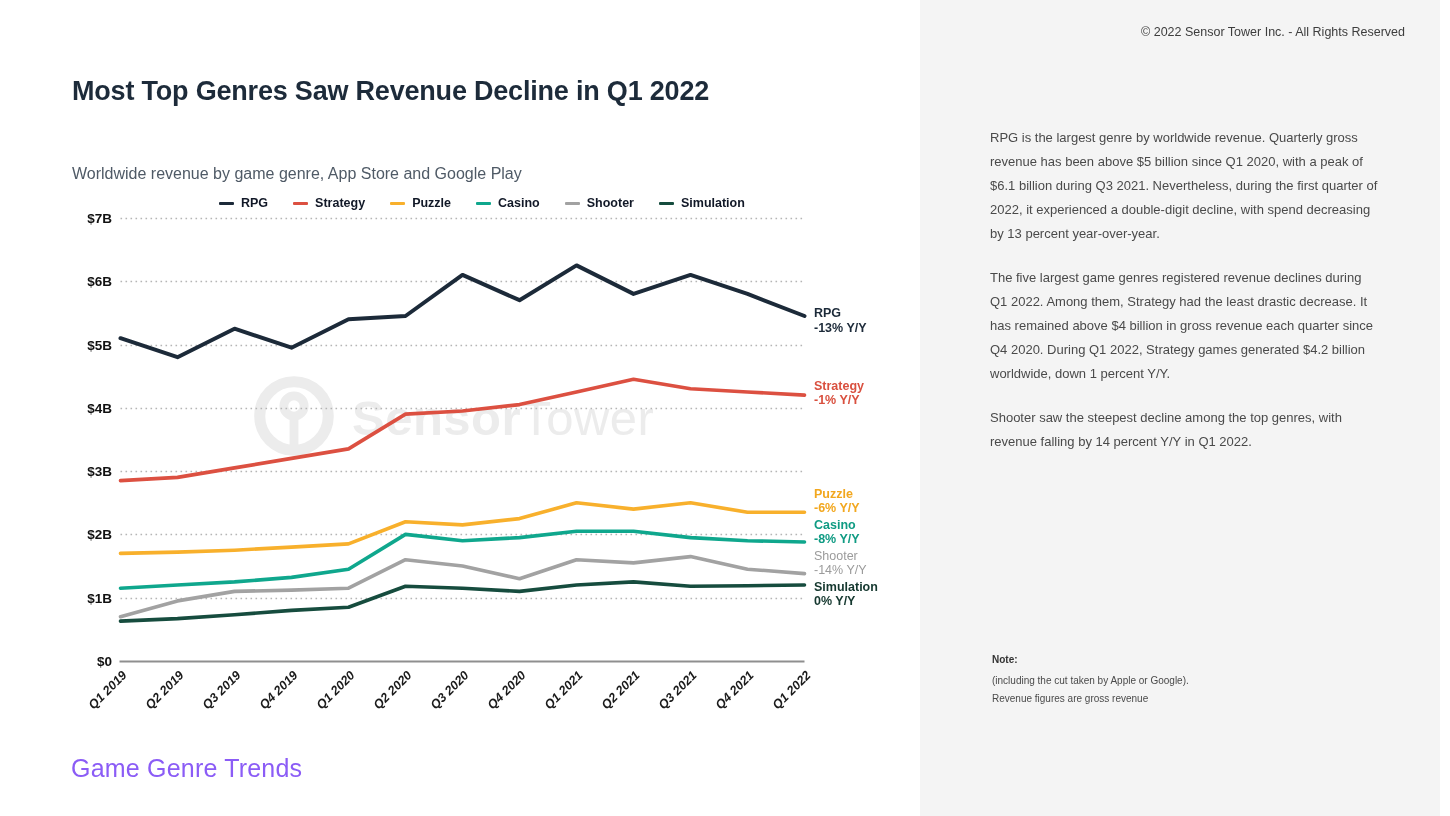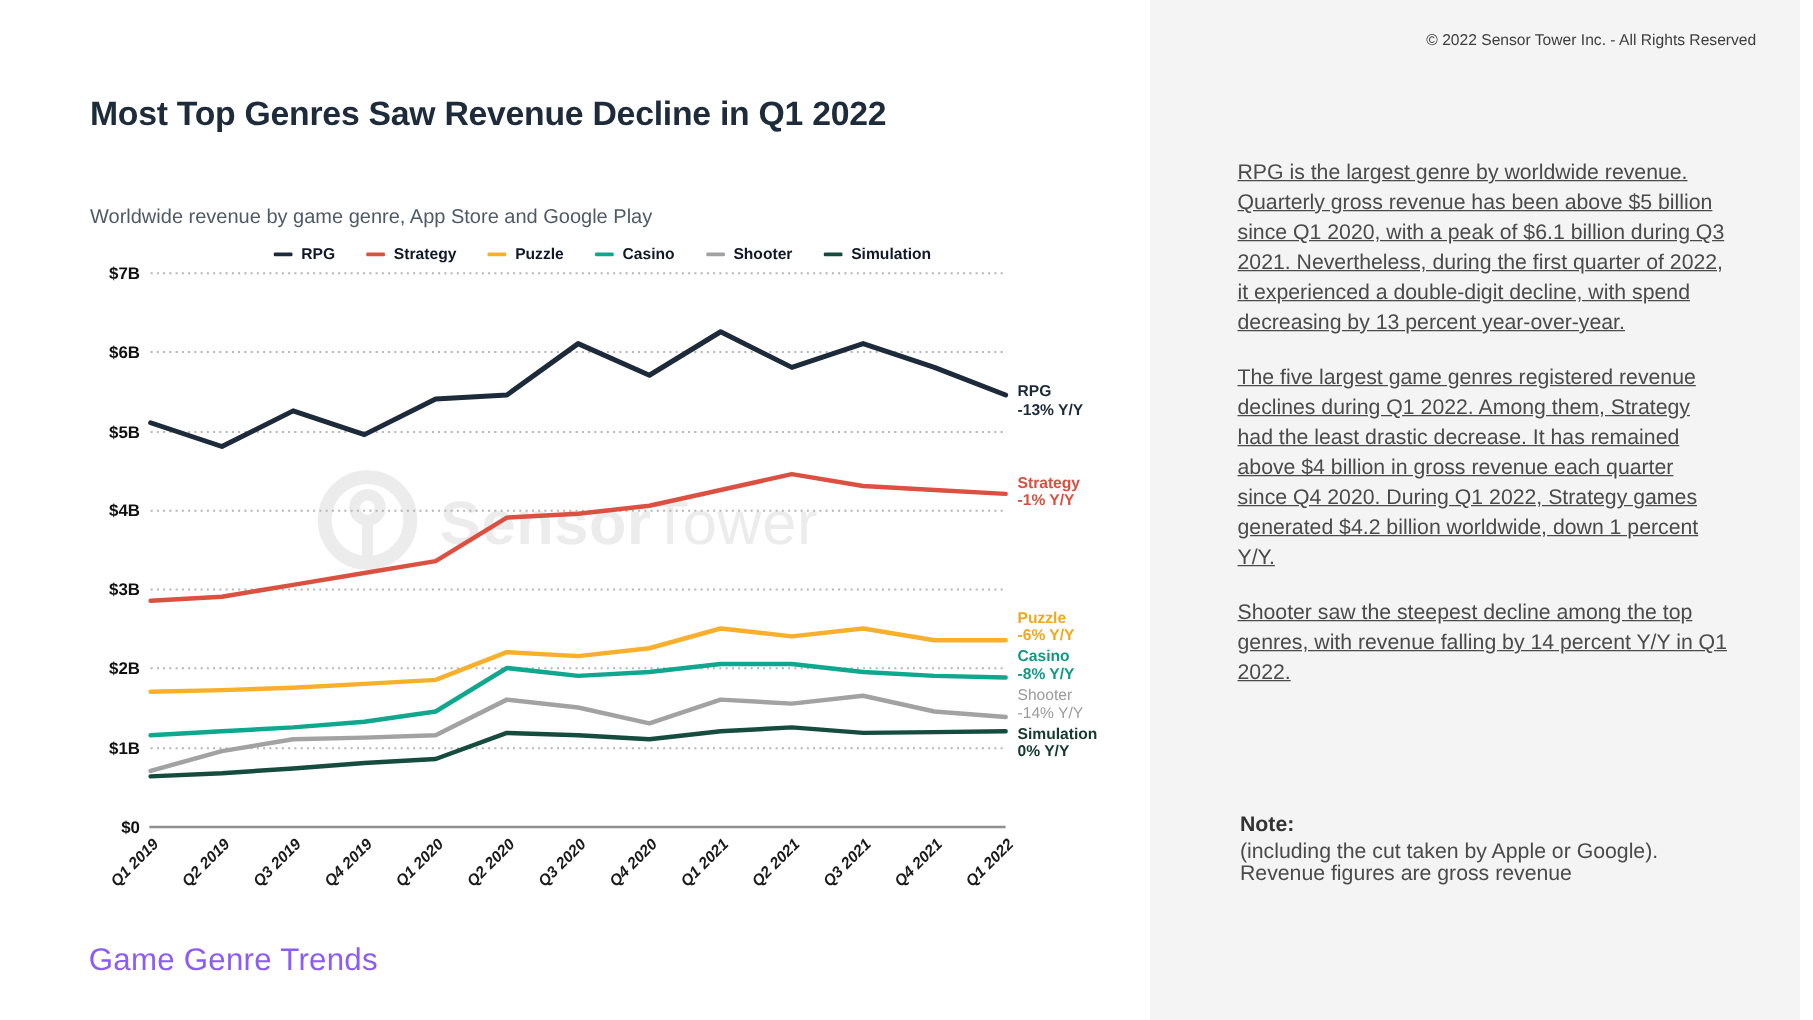--- a/index.html
+++ b/index.html
@@ -23,22 +23,22 @@
   .wm-light { font-weight:400; }
 
   .chart-svg { position:absolute; left:0; top:0; width:930px; height:816px; }
 
   .footer-label { position:absolute; left:71px; top:754px; font-size:25px; font-weight:400; color:#8b5cf6; letter-spacing:0.2px; }
 
   
   .right-panel { position:absolute; left:920px; top:0; width:520px; height:816px; background:#f4f4f4; }
   .copyright { position:absolute; top:25px; right:35px; font-size:12.5px; color:#3d3d3d; }
   .panel-body { position:absolute; left:70px; top:126px; width:392px; }
-  .panel-body p { font-size:17px; line-height:24px; color:#4a4a4a; margin-bottom:20px;text-decoration:underline; }
-  .note-block { position:absolute; left:72px; top:651px; width:392px; font-size:17px; line-height:18px; color:#4a4a4a; }
+  .panel-body p { font-size:13px; line-height:24px; color:#4a4a4a; margin-bottom:20px; }
+  .note-block { position:absolute; left:72px; top:651px; width:392px; font-size:10px; line-height:18px; color:#4a4a4a; }
   .note-title { font-weight:700; color:#333333; margin-bottom:3px; }
   .brand-logo { position:absolute; right:60px; top:751px; display:flex; align-items:center; gap:9px; color:#23a393; }
   .brand-text { font-size:23px; letter-spacing:0.2px; white-space:nowrap; }
   .brand-bold { font-weight:700; }
   .brand-light { font-weight:400; }
 </style>
 </head>
 <body>
 
 <div class="canvas">

